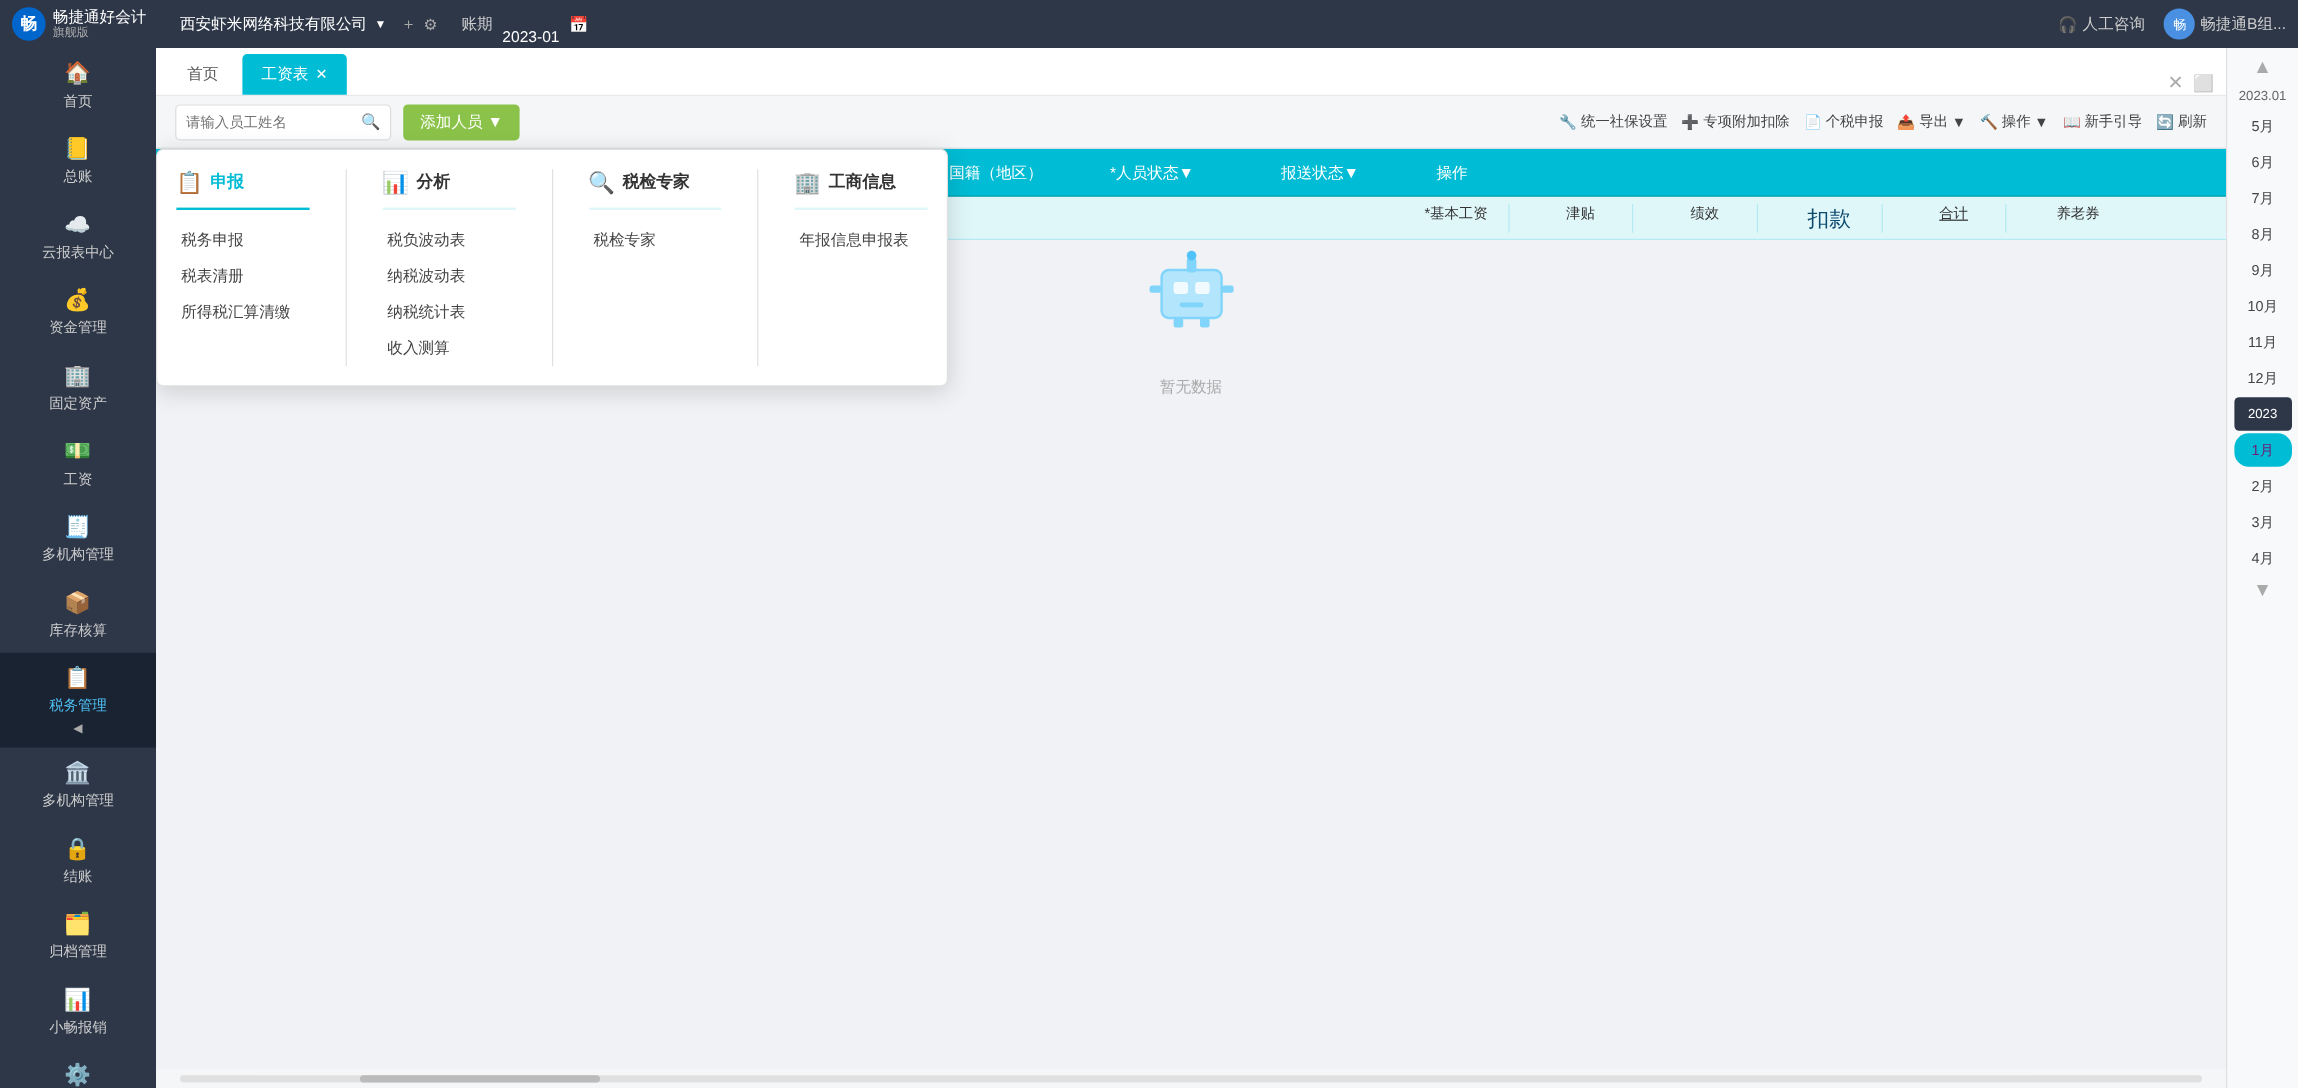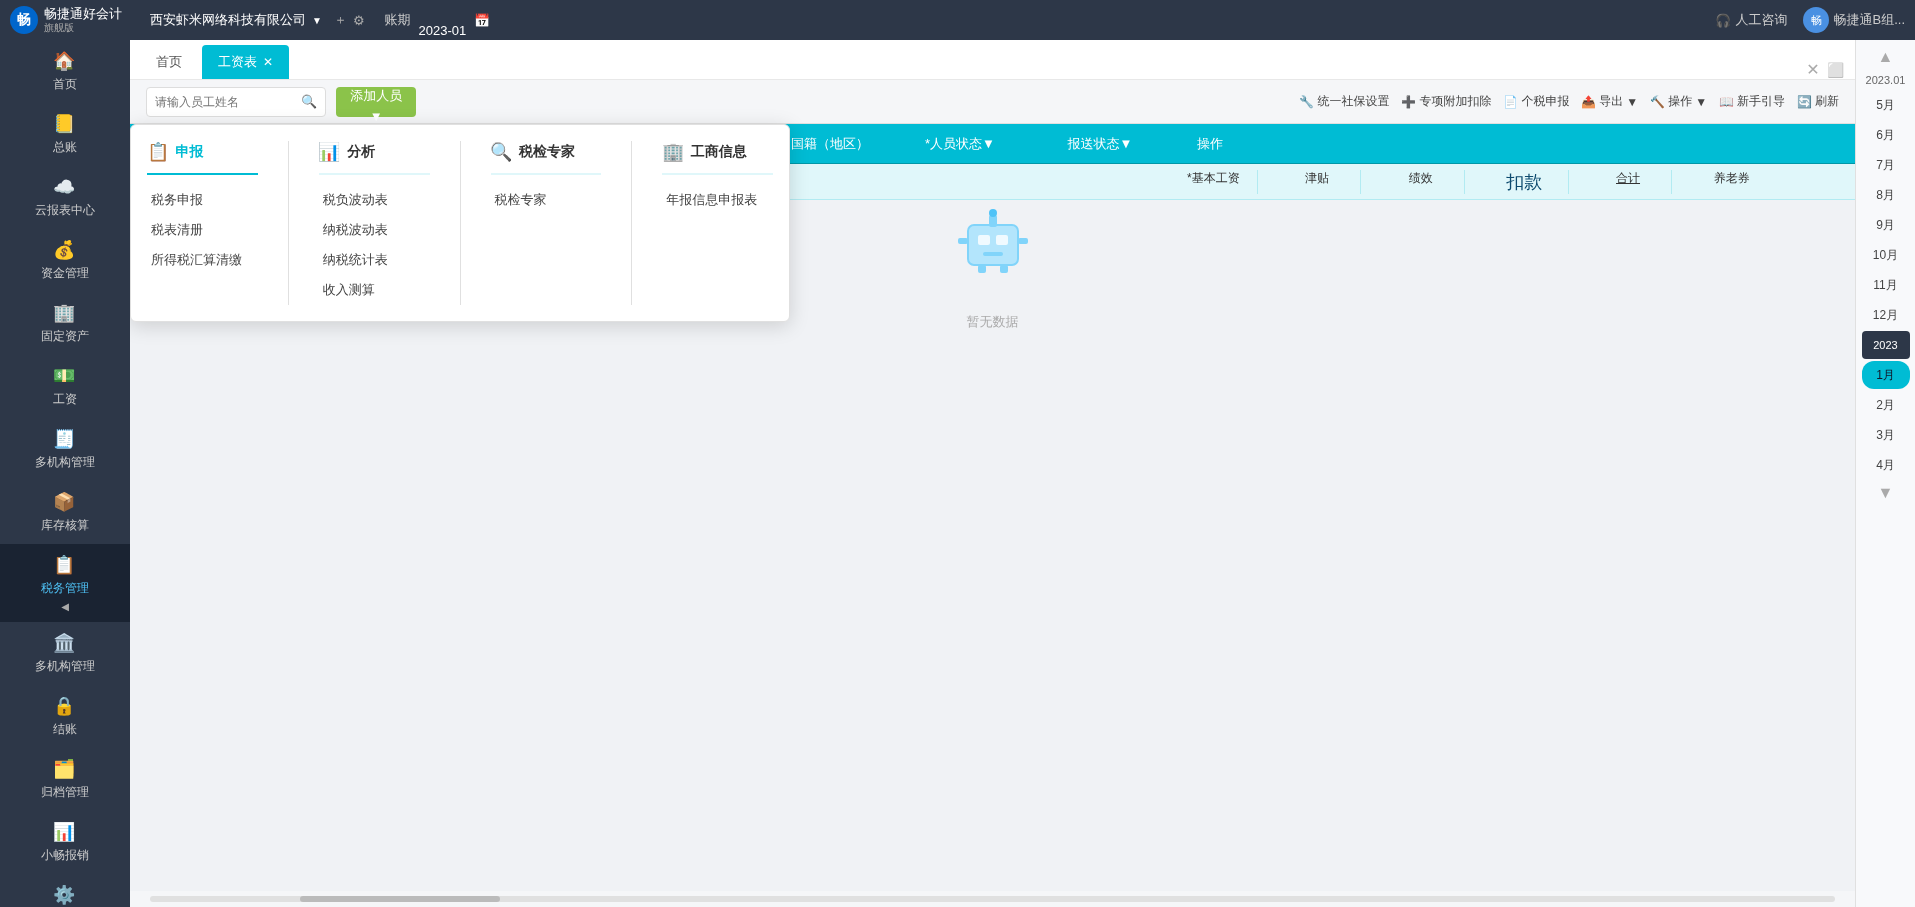--- a/index.html
+++ b/index.html
@@ -107,21 +107,21 @@
     .search-box {
       display: flex; align-items: center;
       border: 1px solid #ddd; border-radius: 4px;
       background: #fff; padding: 0 8px;
       height: 30px; gap: 6px; min-width: 180px;
     }
     .search-box input { border: none; outline: none; font-size: 12px; background: transparent; width: 140px; }
     .btn-green {
       background: #8bc34a; color: #fff; border: none;
       height: 30px; padding: 0 14px; border-radius: 4px; font-size: 13px; cursor: pointer;
-      display: flex; align-items: center; gap: 4px; flex-direction: column;
+      display: flex; align-items: center; gap: 4px;
     }
     .toolbar-actions { display: flex; align-items: center; gap: 12px; margin-left: auto; }
     .toolbar-btn {
       display: flex; align-items: center; gap: 3px;
       font-size: 12px; color: #444; cursor: pointer;
       white-space: nowrap;
     }
     .toolbar-btn .icon { color: #00bcd4; }
 
     
@@ -207,21 +207,21 @@
     .cal-year {
       font-size: 11px; color: #666; padding: 4px 0;
       text-align: center; width: 100%;
     }
     .cal-month {
       width: 48px; height: 28px;
       display: flex; align-items: center; justify-content: center;
       font-size: 12px; color: #444;
       cursor: pointer; border-radius: 4px; margin: 1px 0;
     }
-    .cal-month.active { background: #00bcd4; color: #0f172a; border-radius: 12px; }
+    .cal-month.active { background: #00bcd4; color: #701a75; border-radius: 12px; }
     .cal-month.year-label { background: #2d3748; color: #fff; border-radius: 4px; font-size: 11px; }
     .cal-nav { font-size: 16px; color: #aaa; cursor: pointer; padding: 4px; }
 
     
     .table-area { flex: 1; display: flex; flex-direction: column; overflow: hidden; position: relative; }
     .table-scroll { flex: 1; overflow: auto; }
     .scrollbar-area { height: 16px; background: #f5f6f8; display: flex; align-items: center; padding: 0 20px; }
     .scrollbar-track { flex: 1; height: 6px; background: #e0e0e0; border-radius: 3px; }
     .scrollbar-thumb { width: 200px; height: 6px; background: #bbb; border-radius: 3px; margin-left: 150px; }
 

